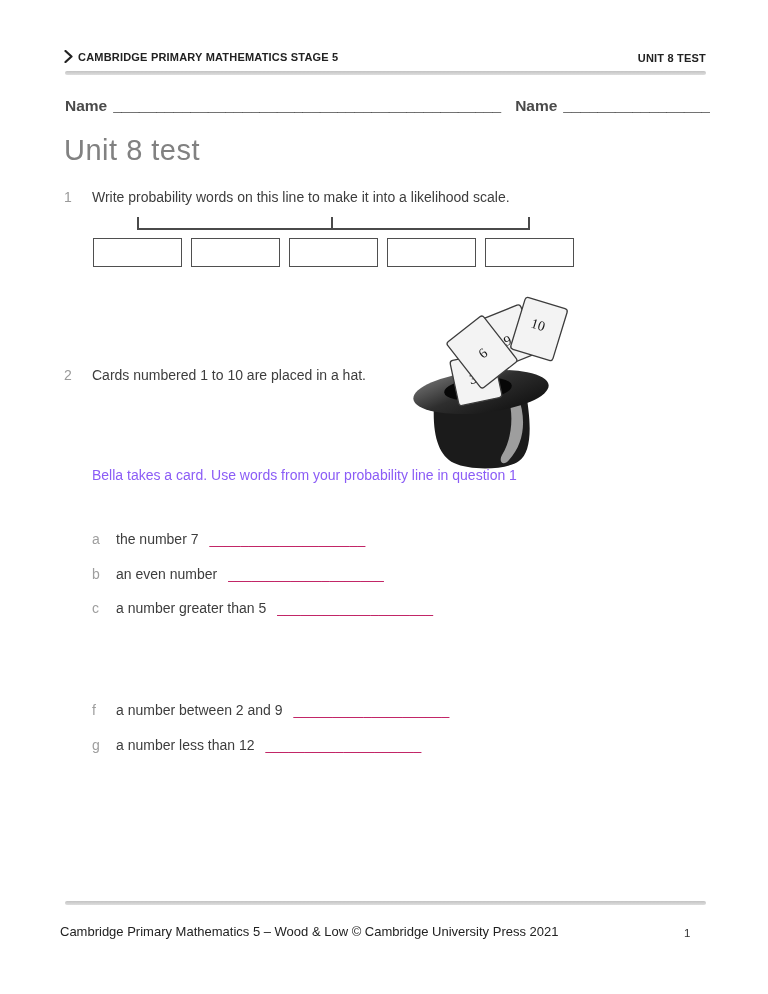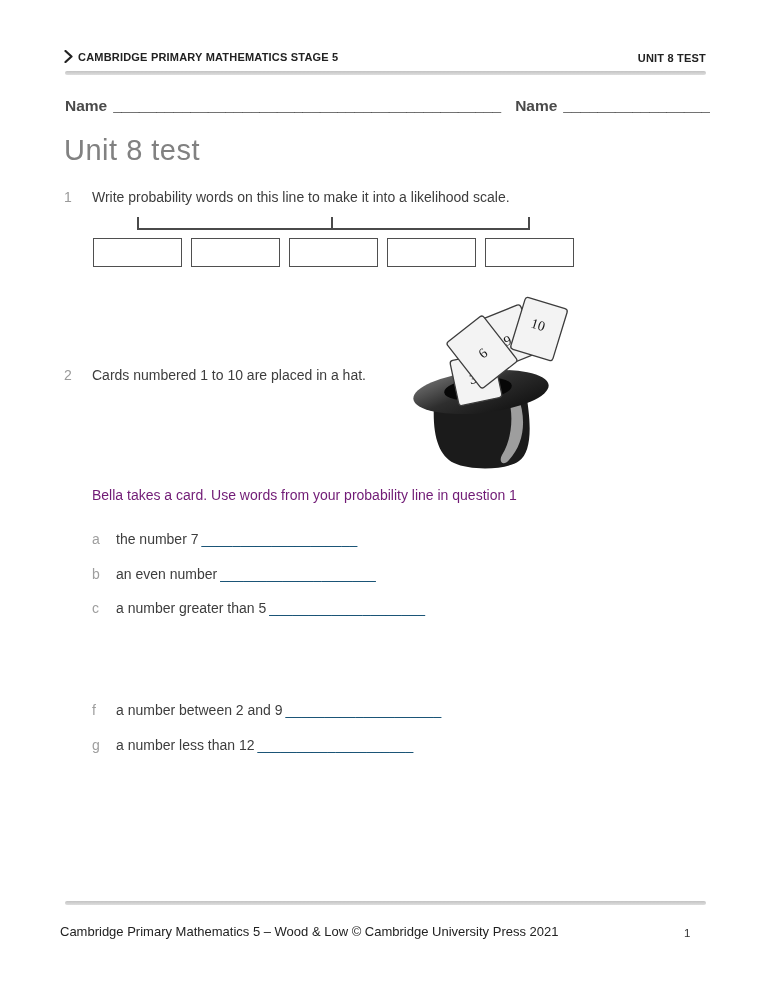--- a/index.html
+++ b/index.html
@@ -53,25 +53,25 @@
   
   .scale-line { position: absolute; left: 137px; top: 228px; width: 393px; height: 2px; background: #4a4a4a; }
   .tick { position: absolute; top: 217px; width: 2px; height: 13px; background: #4a4a4a; }
   .tick.t1 { left: 137px; } .tick.t2 { left: 331px; } .tick.t3 { left: 528px; }
   
   .boxes { position: absolute; left: 93px; top: 238px; display: flex; gap: 9px; }
   .abox { width: 89px; height: 29px; border: 1.5px solid #4f4f4f; background: #fff; }
   
   .hat-wrap { position: absolute; left: 408px; top: 293px; width: 162px; height: 182px; }
   
-  .bella { position: absolute; left: 92px; top: 484px; font-size: 14px; color: #701a75; line-height: 22px; }
+  .bella { position: absolute; left: 92px; top: 464px; font-size: 14px; color: #8b5cf6; line-height: 22px; }
   
   .item { position: absolute; left: 92px; font-size: 14px; white-space: nowrap; }
   .item .letter { display: inline-block; width: 24px; color: #9e9e9e; }
-  .item .blank { color: #0c4a6e; margin-left: 3px; }
+  .item .blank { color: #be185d; margin-left: 11px; }
   
   .footer-text { position: absolute; left: 60px; top: 924px; font-size: 13px; color: #222; text-align: center; }
   .footer-page { position: absolute; left: 684px; top: 927px; font-size: 11.5px; color: #333; }
 </style>
 </head>
 <body>
 
 <div class="page">
 
   <div class="header-left">

